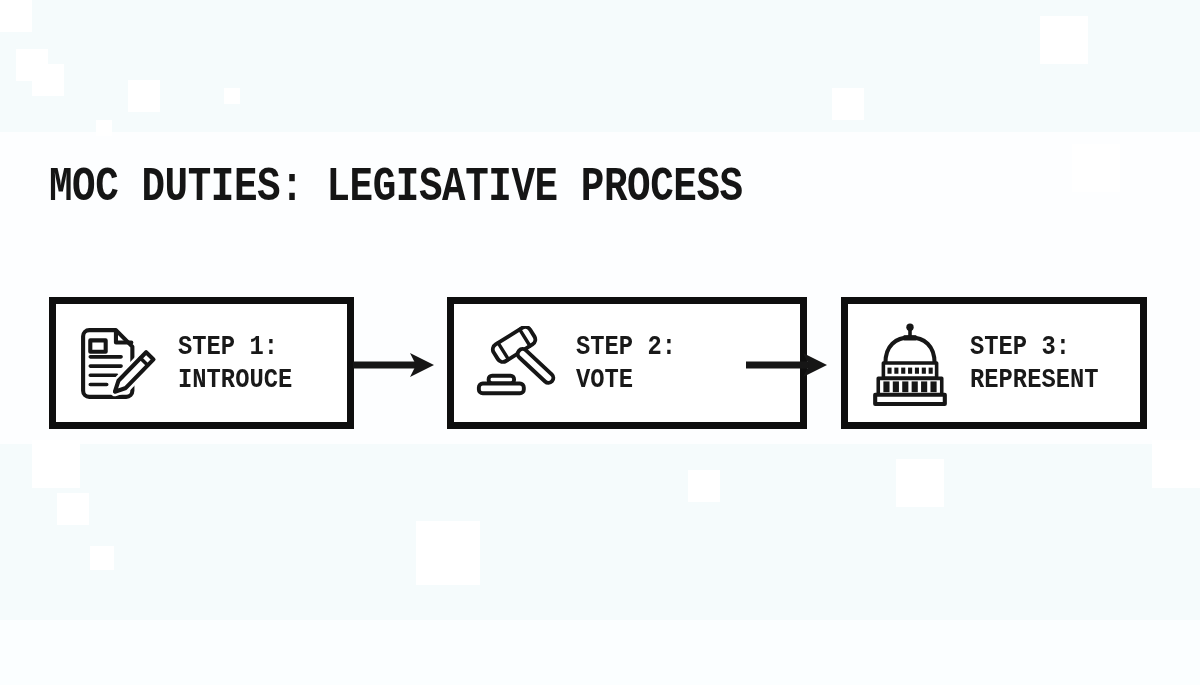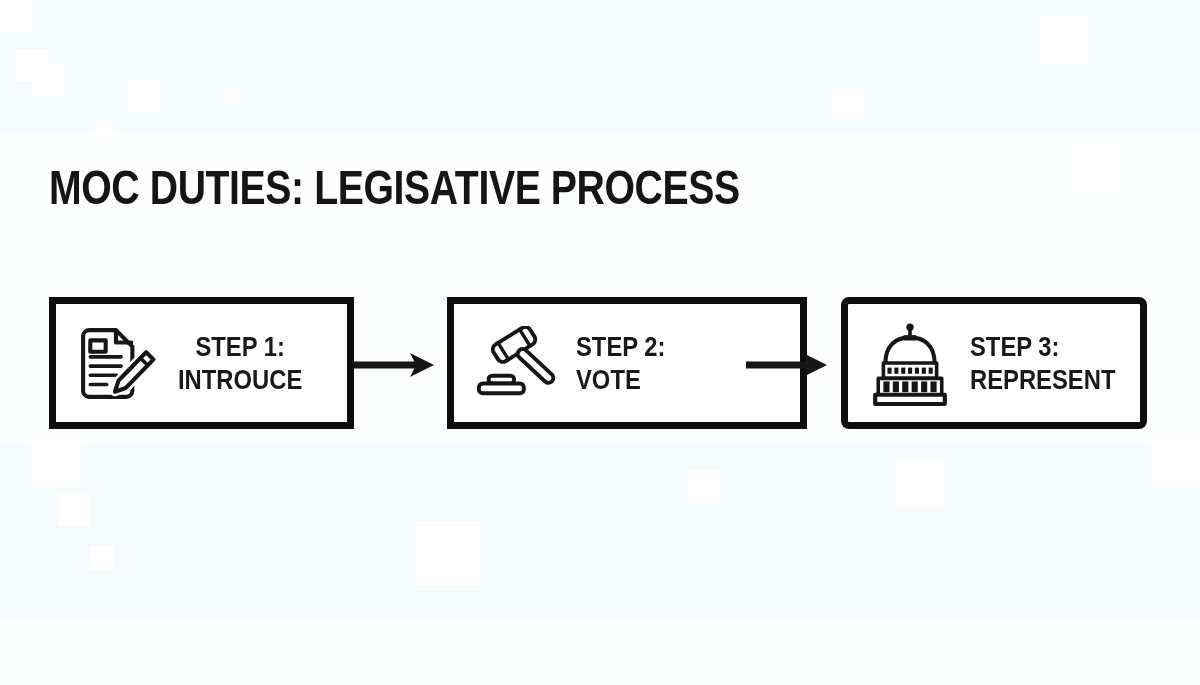--- a/index.html
+++ b/index.html
@@ -1,21 +1,21 @@
 <!DOCTYPE html>
 <html><head>
 <meta charset="utf-8">
 <style>
   html,body{margin:0;padding:0;}
   .page{
     position:relative;
     width:1200px;height:685px;
     background:#f5fbfc;
     overflow:hidden;
-    font-family:Liberation Sans, sans-serif;
+    font-family:Liberation Mono, monospace;
     color:#161616;
   }
   
   .mid-band{
     position:absolute;left:0;top:132px;width:1200px;height:312px;
     background:#fdfeff;
   }
   .bottom-strip{
     position:absolute;left:0;top:620px;width:1200px;height:65px;
     background:#fbfeff;
@@ -51,23 +51,23 @@
     color:#151515;
   }
   .step-box{
     position:absolute;top:297px;height:132px;
     box-sizing:border-box;
     background:#ffffff;
     border:7px solid #0e0e0e;
     display:flex;align-items:center;
     padding-left:18px;
   }
-  .step-box.b1{left:49px;width:305px;text-align:center;}
+  .step-box.b1{left:49px;width:305px;}
   .step-box.b2{left:447px;width:360px;}
-  .step-box.b3{left:841px;width:306px;border-radius:8px;}
+  .step-box.b3{left:841px;width:306px;}
   .icon-wrap{
     width:88px;height:96px;flex:0 0 88px;
     display:flex;align-items:center;justify-content:center;
   }
   .labels{margin-left:16px;}
   .step-line{
     font-size:28px;line-height:33px;font-weight:bold;
     letter-spacing:0;white-space:nowrap;
     transform:scaleX(0.85);transform-origin:left center;
     color:#191919;

